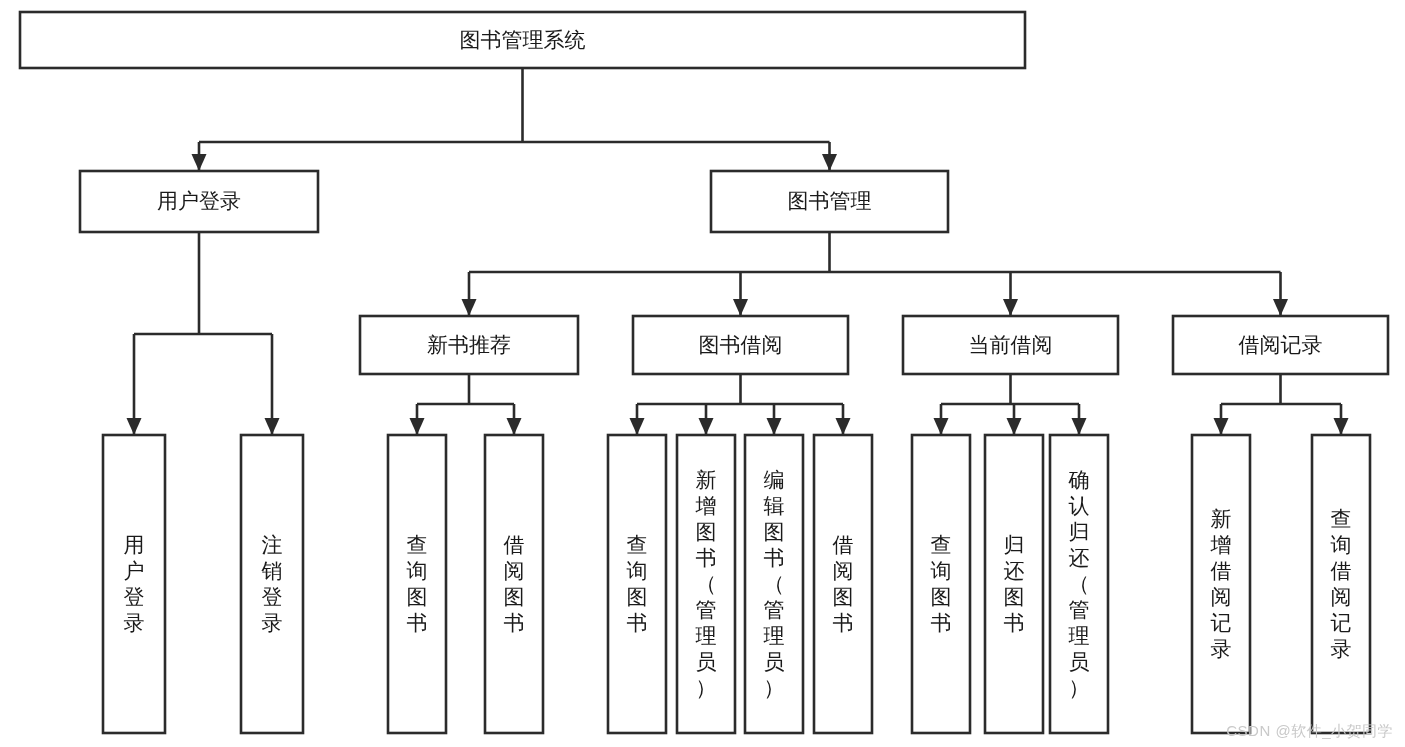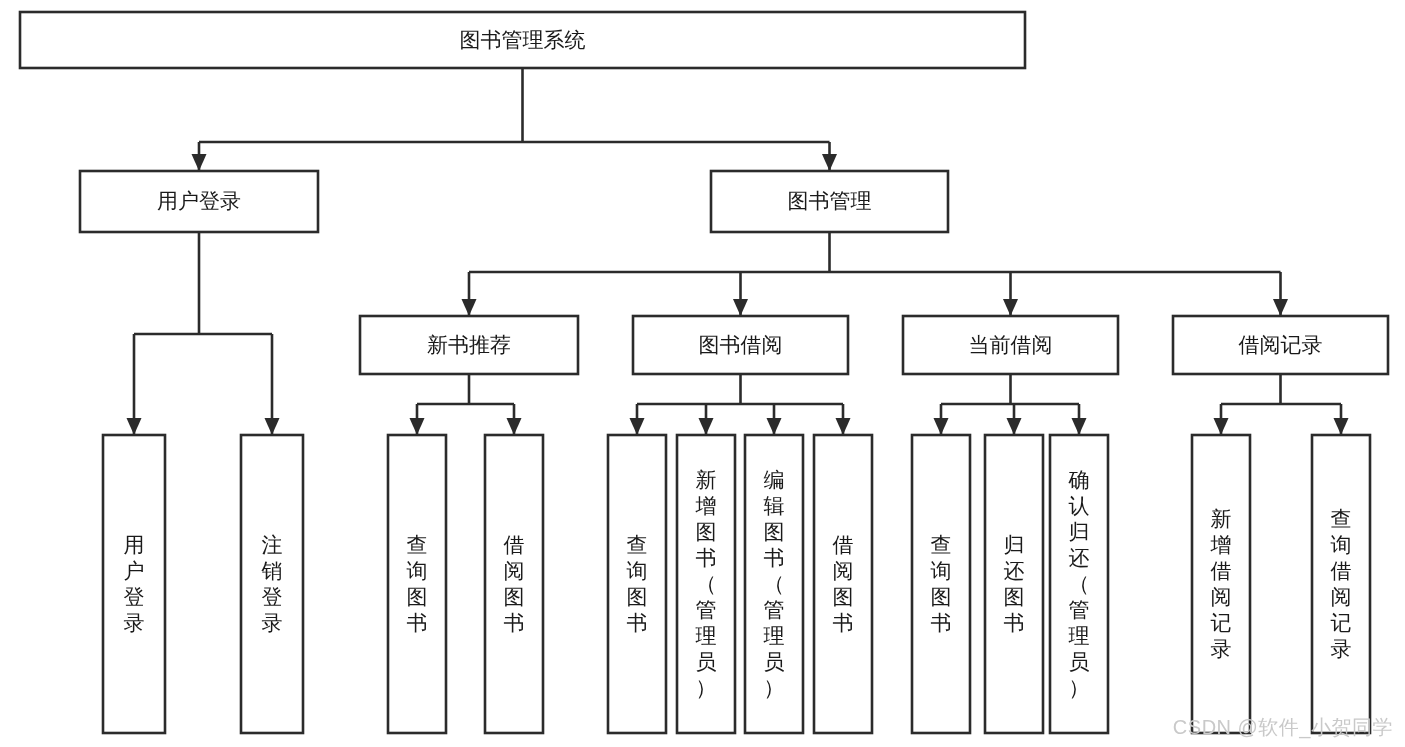--- a/index.html
+++ b/index.html
@@ -55,21 +55,21 @@
     font-family: "Liberation Sans", "DejaVu Sans", sans-serif;
     font-size: 21px;
     fill: #1a1a1a;
     text-anchor: middle;
   }
   .watermark-text {
     position: absolute;
     right: 12px;
     bottom: 6px;
     font-family: "Liberation Sans", "DejaVu Sans", sans-serif;
-    font-size: 20px;
+    font-size: 15px;
     color: #c9c9c9;
     letter-spacing: 0.5px;
     white-space: nowrap;
     user-select: none;
   }
 </style>
 </head>
 <body>
 
 <div id="diagram-root">

